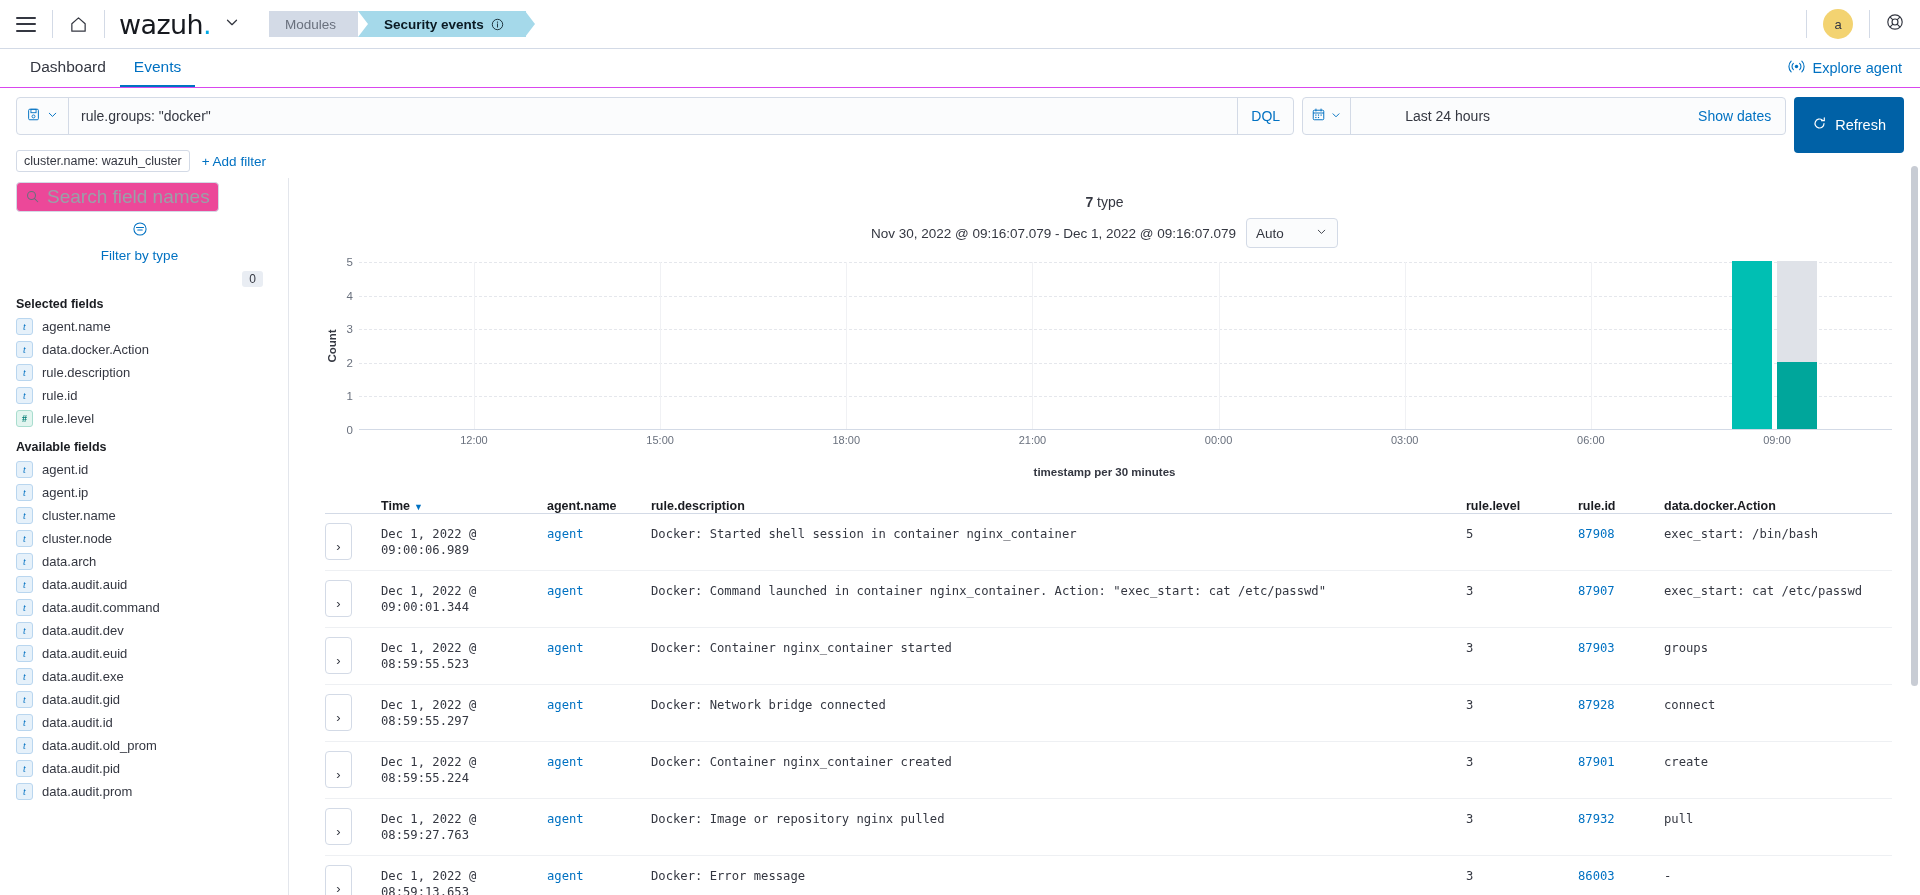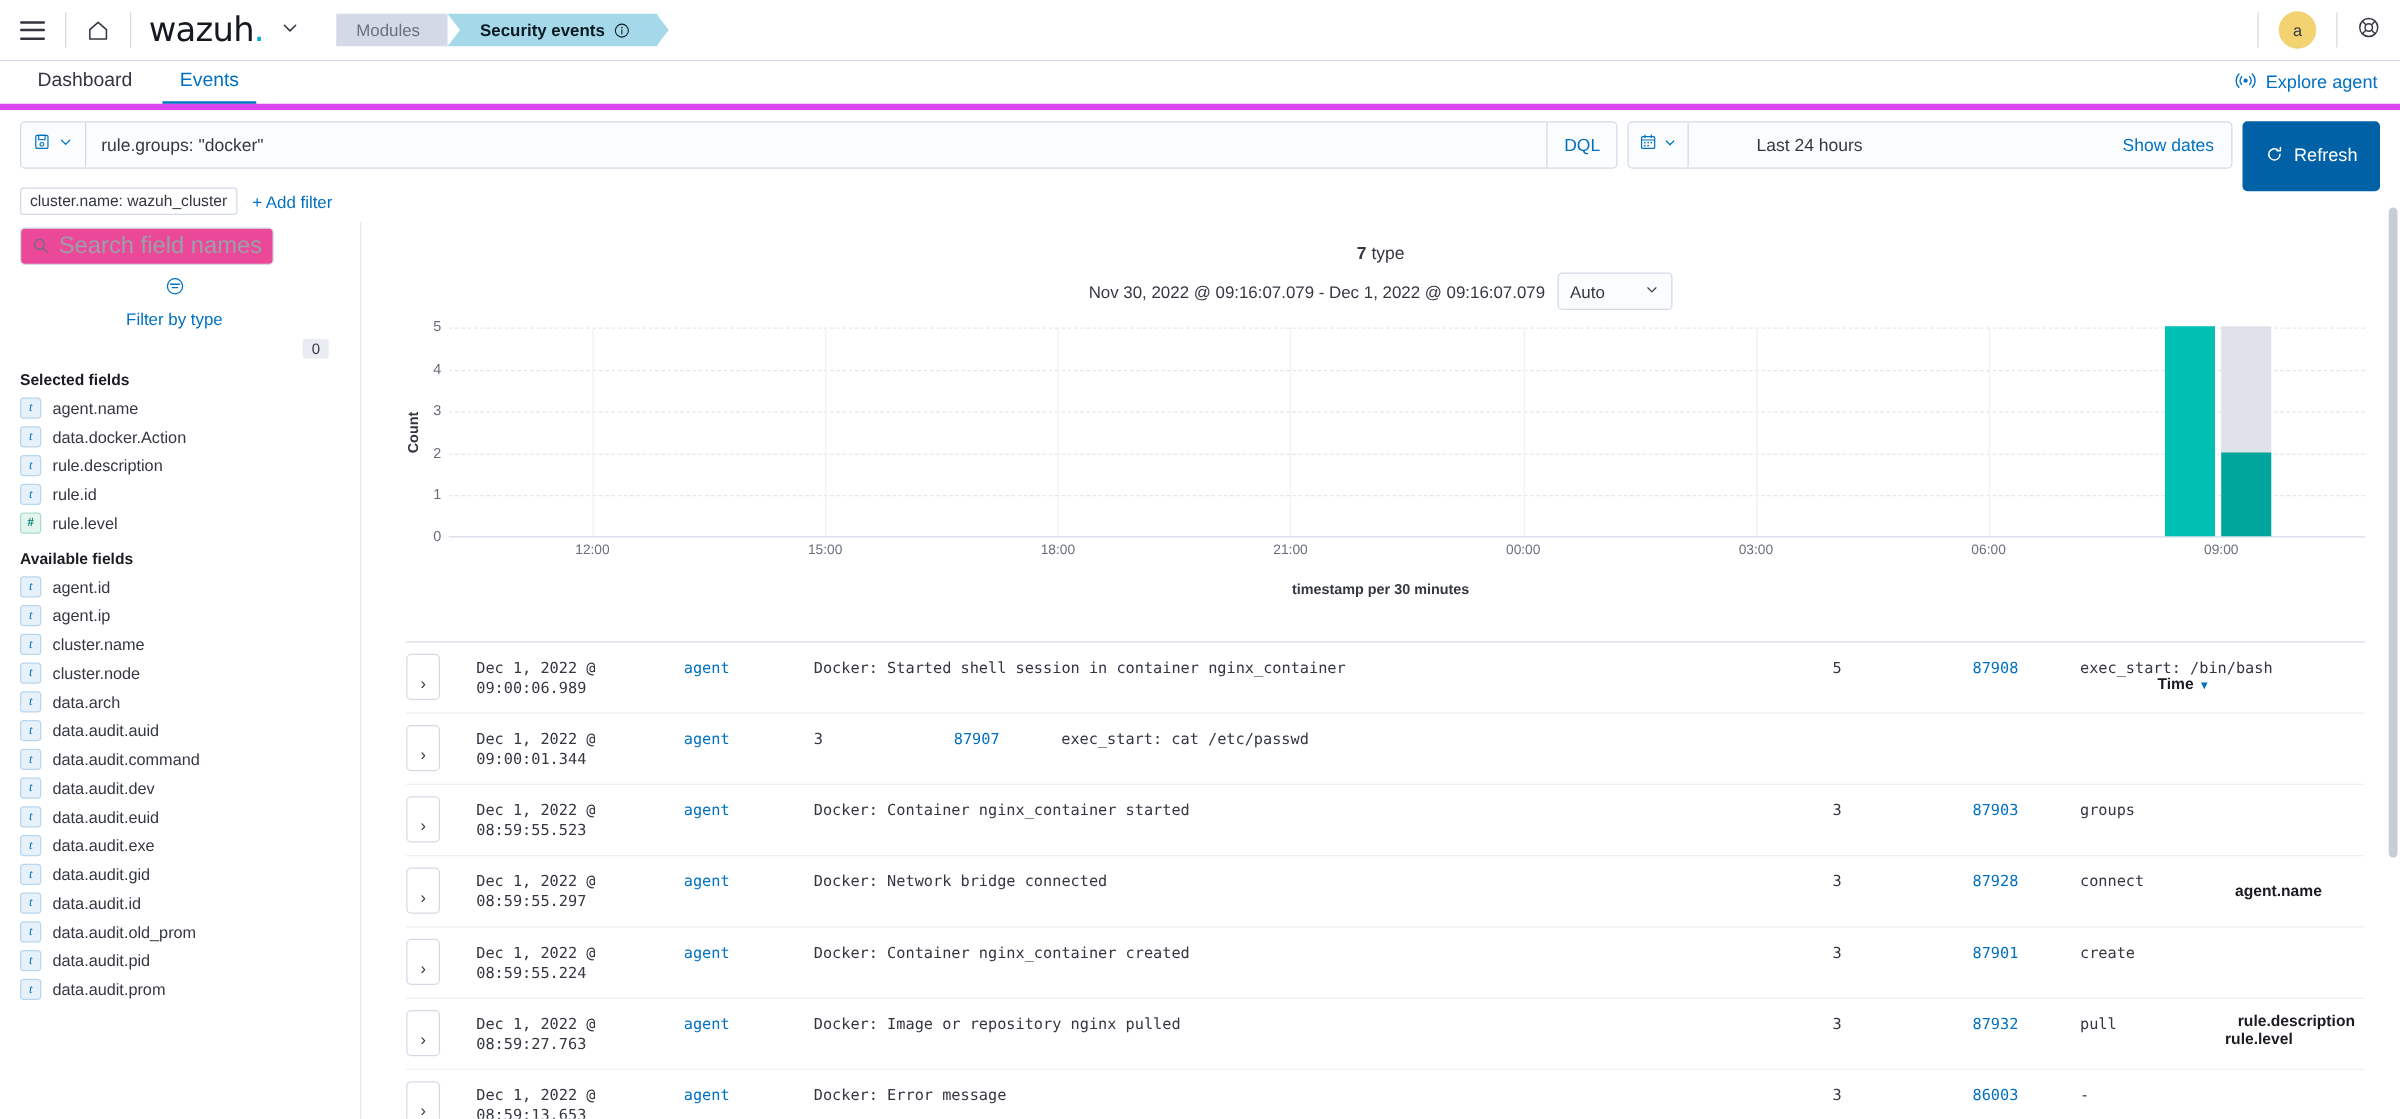--- a/index.html
+++ b/index.html
@@ -64,22 +64,22 @@
 
   .tn-right { position: absolute; right: 0; top: 0; height: 100%; display: flex; align-items: center; }
   .avatar {
     width: 30px; height: 30px; border-radius: 50%; background: #f3d371;
     display: flex; align-items: center; justify-content: center;
     font-size: 13px; color: #343741;
   }
 
   
   .tabsrow {
-    height: 39px; border-bottom: 5px solid #d946ef; display: flex;
-    align-items: stretch; padding-left: 16px; position: relative; background:#fff;gap:10px;
+    height: 39px; border-bottom: 1px solid #d946ef; display: flex;
+    align-items: stretch; padding-left: 16px; position: relative; background:#fff;
   }
   .tab {
     display: flex; align-items: center; font-size: 15.5px; color: #343741;
     padding: 0 14px; cursor: pointer; border-bottom: 2px solid transparent;
   }
   .tab.sel { color: #0071c2; border-bottom: 2px solid #0071c2; font-weight: 400; }
   .explore {
     position: absolute; right: 18px; top: 0; height: 100%;
     display: flex; align-items: center; gap: 8px;
     color: #0071c2; font-size: 14.5px; cursor: pointer;
@@ -211,21 +211,20 @@
     text-align: center; font-size: 11.5px; font-weight: 700; color: #343741;
     margin-top: 36px;
   }
 
   
   .tbl { margin: 6px 28px 0 36px; }
   .thead {
     display: flex; align-items: flex-end; height: 30px;
     font-size: 12.5px; font-weight: 700; color: #1a1c21;
     border-bottom: 1px solid #d3dae6;
-    flex-direction: column;
   }
   .thead .cell, .trow .cell { padding-right: 8px; }
   .c-exp { width: 56px; flex: 0 0 56px; }
   .c-time { width: 166px; flex: 0 0 166px; }
   .c-agent { width: 104px; flex: 0 0 104px; }
   .c-desc { flex: 1 1 auto; min-width: 0; }
   .c-lvl { width: 112px; flex: 0 0 112px; }
   .c-rid { width: 86px; flex: 0 0 86px; }
   .c-act { width: 228px; flex: 0 0 228px; }
   .sort-caret { display: inline-block; margin-left: 4px; color: #0071c2; font-size: 9px; }
@@ -601,20 +600,21 @@
               <div class="cell c-act mono pad4">exec_start: /bin/bash</div>
             </div>
             <div class="trow">
               <div class="cell c-exp">
                 <div class="expbtn">
                   <span>›</span>
                 </div>
               </div>
               <div class="cell c-time mono pad4">Dec 1, 2022 @ 09:00:01.344</div>
               <div class="cell c-agent mono link pad4">agent</div>
+              <div class="cell c-desc mono pad4">Docker: Command launched in container nginx_container. Action: "exec_start: cat /etc/passwd"</div>
               <div class="cell c-lvl mono pad4">3</div>
               <div class="cell c-rid mono link pad4">87907</div>
               <div class="cell c-act mono pad4">exec_start: cat /etc/passwd</div>
             </div>
             <div class="trow">
               <div class="cell c-exp">
                 <div class="expbtn">
                   <span>›</span>
                 </div>
               </div>

